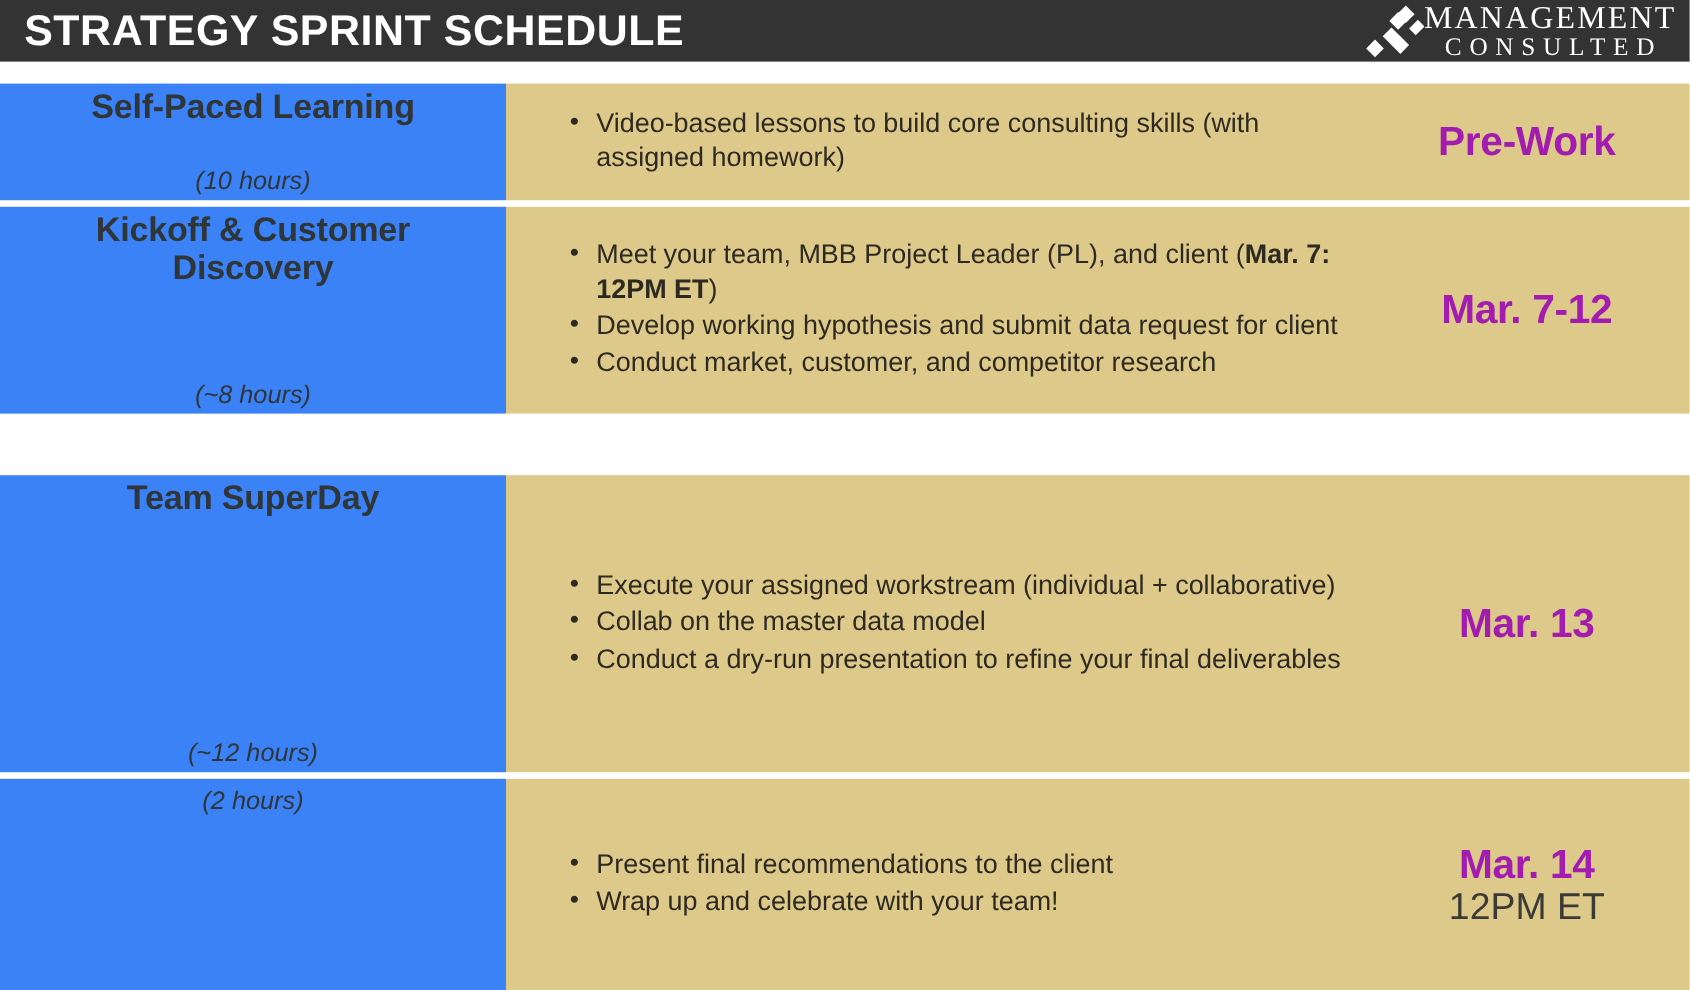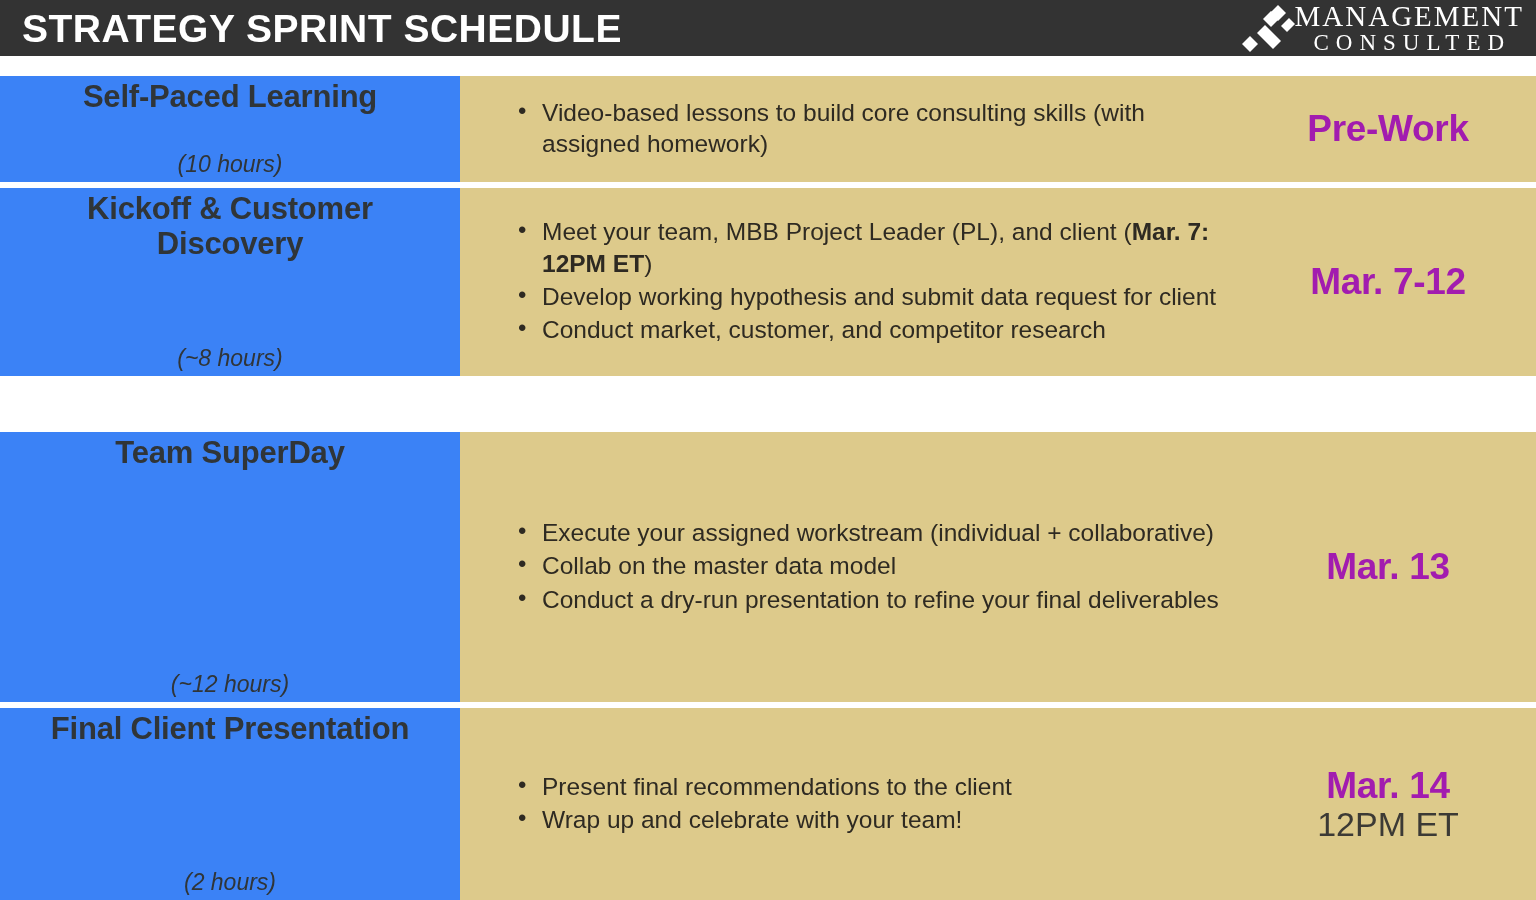--- a/index.html
+++ b/index.html
@@ -274,21 +274,20 @@
           <li>Conduct a dry-run presentation to refine your final deliverables</li>
         </ul>
       </div>
       <div class="cell-date">
         <div class="date-main">Mar. 13</div>
       </div>
     </div>
 
     <div class="row" id="row-4">
       <div class="cell-phase">
-        <div class="phase-name">Final Client Presentation</div>
         <div class="phase-hours">(2 hours)</div>
       </div>
       <div class="cell-body">
         <ul class="bullets">
           <li>Present final recommendations to the client</li>
           <li>Wrap up and celebrate with your team!</li>
         </ul>
       </div>
       <div class="cell-date">
         <div class="date-main">Mar. 14</div>

